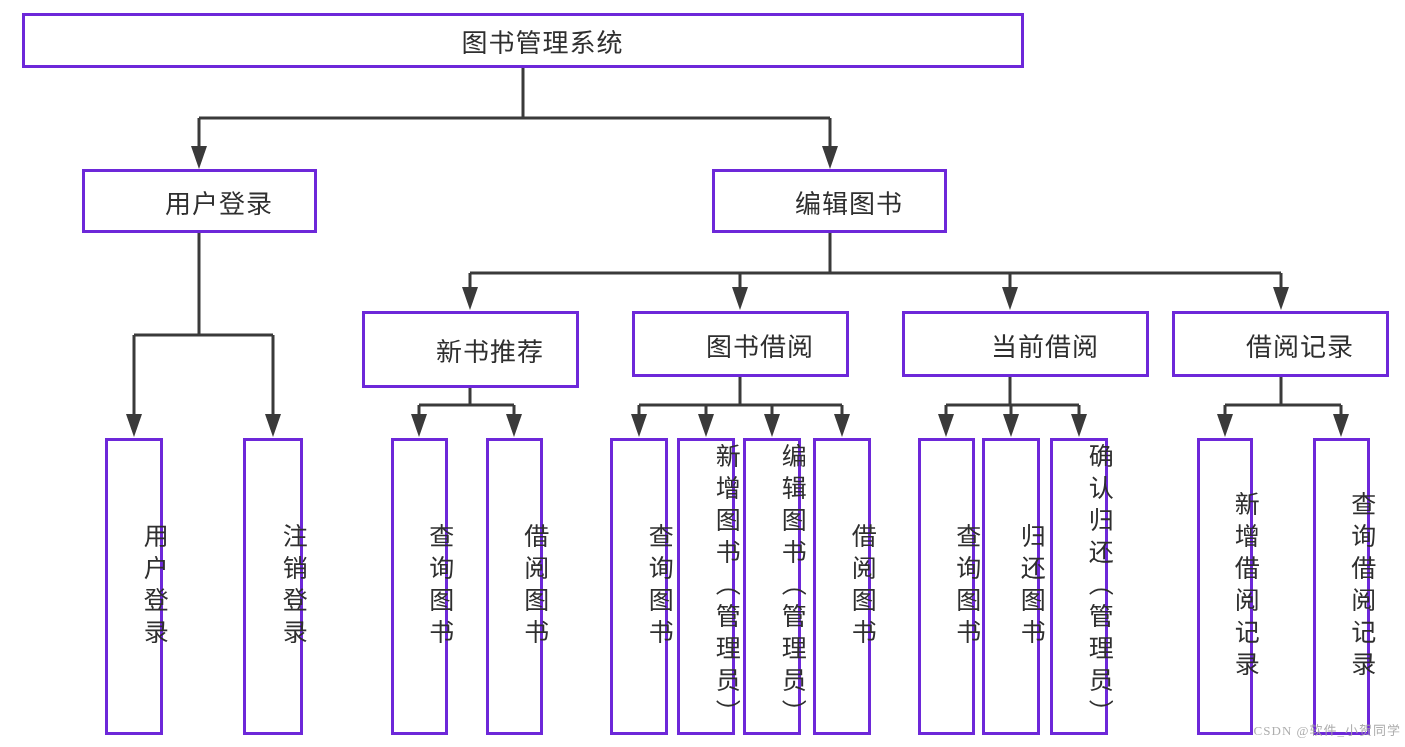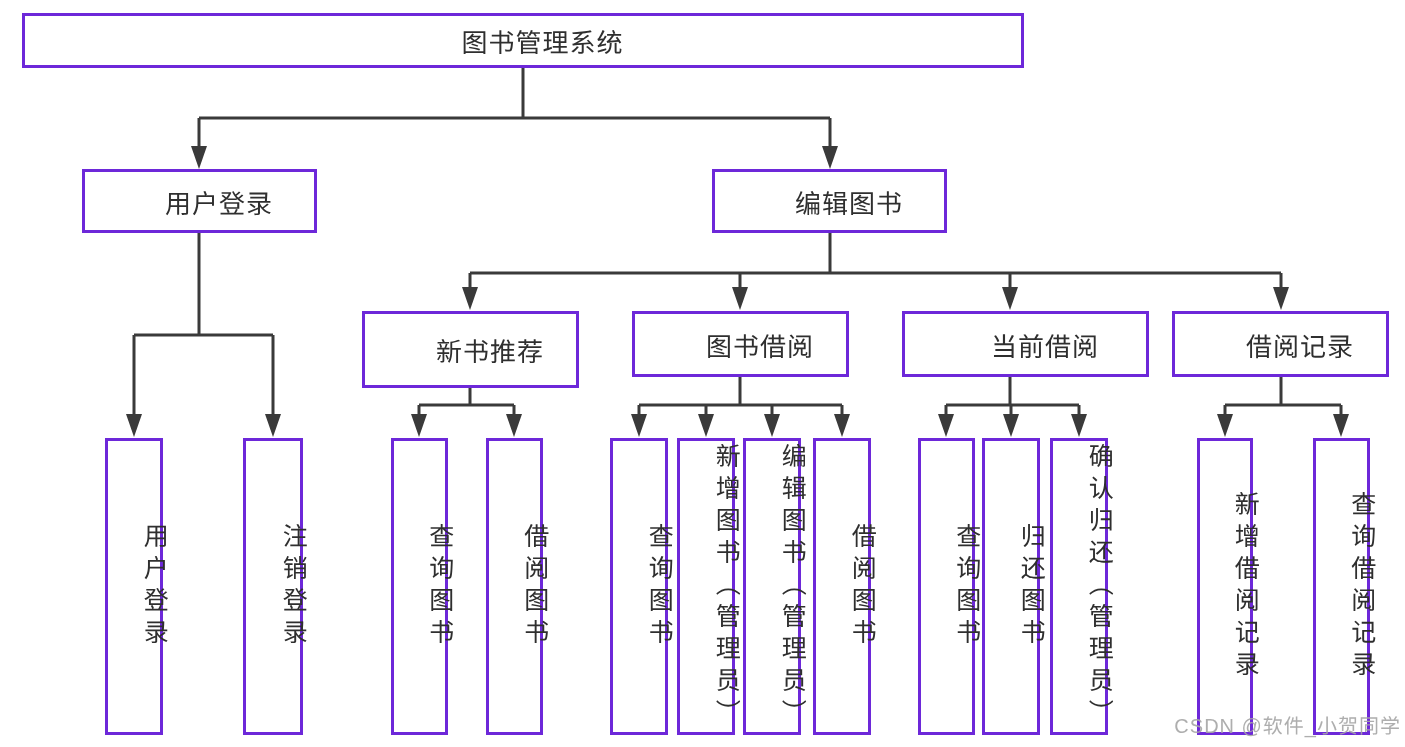--- a/index.html
+++ b/index.html
@@ -29,25 +29,26 @@
     font-size:25px;
     letter-spacing:7px;
     line-height:1.1;
     color:#2f2f2f;
     white-space:nowrap;
   }
   .watermark{
     position:absolute;
     right:4px;
     bottom:8px;
-    font-size:20px;
+    font-size:13px;
     letter-spacing:1px;
     color:rgba(165,165,165,0.9);
     white-space:nowrap;
     z-index:5;
+    font-family:Liberation Serif, serif;
   }
 </style>
 </head>
 <body>
 
 <div id="stage">
 
   <svg id="wires" viewBox="0 0 1405 747" aria-hidden="true">
     <g stroke="#3a3a3a" stroke-width="3" fill="none">
 

